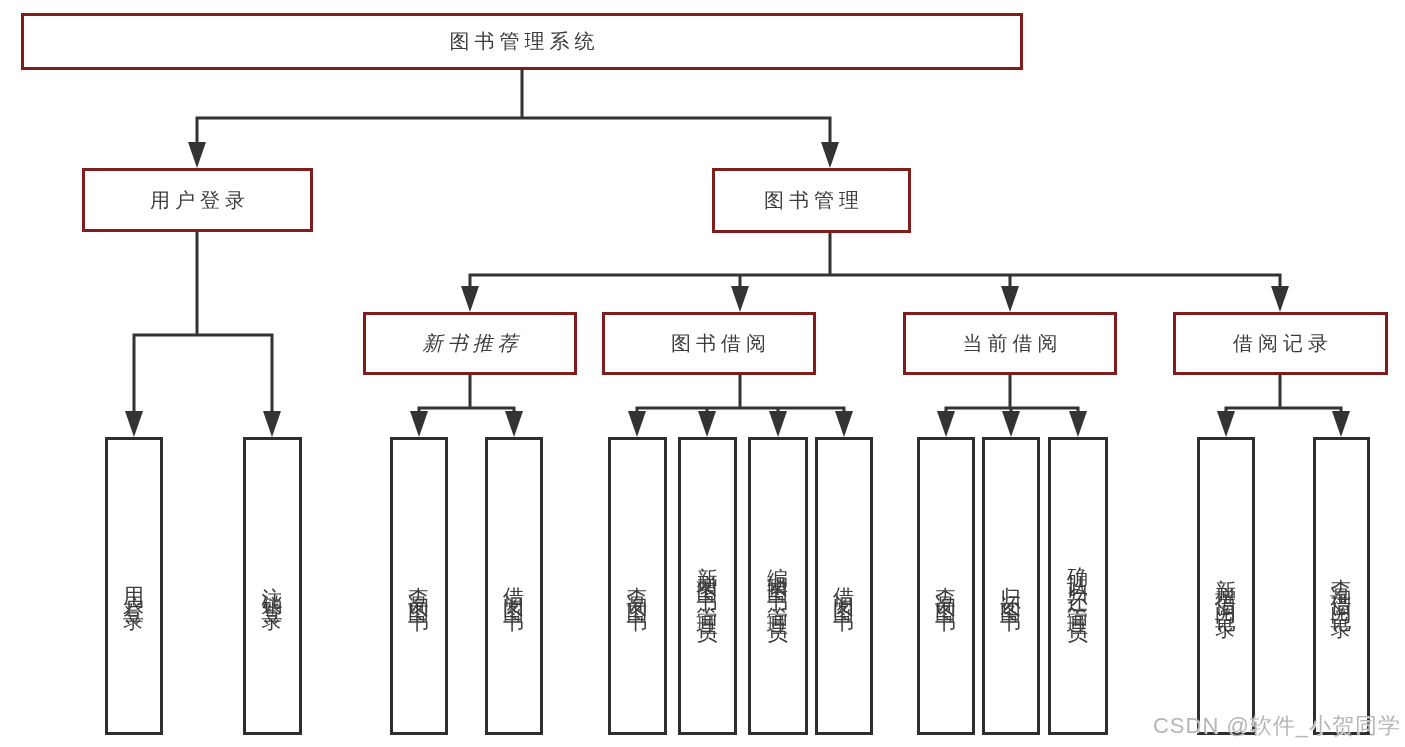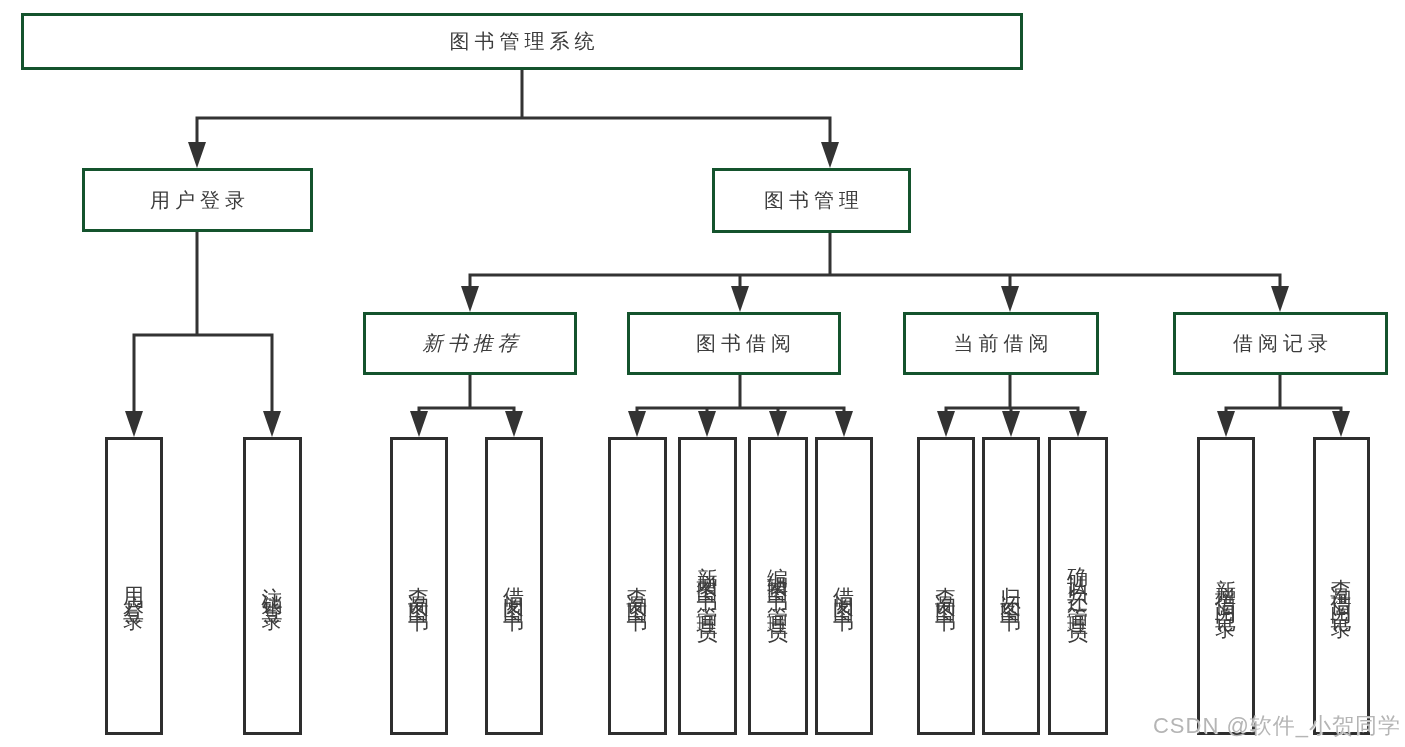--- a/index.html
+++ b/index.html
@@ -16,21 +16,21 @@
   #connectors {
     position: absolute;
     left: 0; top: 0;
     width: 1405px; height: 747px;
     z-index: 1;
   }
 
   .hbox {
     position: absolute;
     box-sizing: border-box;
-    border: 3px solid #14532d;
+    border: 3px solid #7f1d1d;
     background: #ffffff;
     display: flex;
     align-items: center;
     justify-content: center;
     font-size: 20px;
     letter-spacing: 5px;
     text-indent: 5px;
     color: #3c3c3c;
     z-index: 2;
     white-space: nowrap;
@@ -122,22 +122,22 @@
       <polygon points="1332,411 1350,411 1341,437"></polygon>
     </g>
   </svg>
 
   <div class="hbox" style="left:21px; top:13px; width:1002px; height:57px;">图书管理系统</div>
 
   <div class="hbox" style="left:82px; top:168px; width:231px; height:64px;">用户登录</div>
   <div class="hbox" style="left:712px; top:168px; width:199px; height:65px;">图书管理</div>
 
   <div class="hbox" style="left:363px; top:312px; width:214px; height:63px;font-style:italic;">新书推荐</div>
-  <div class="hbox" style="left:627px; top:312px; width:214px; height:63px;padding-left:19px;">图书借阅</div>
-  <div class="hbox" style="left:903px; top:312px; width:196px; height:63px;">当前借阅</div>
+  <div class="hbox" style="left:602px; top:312px; width:214px; height:63px;padding-left:19px;">图书借阅</div>
+  <div class="hbox" style="left:903px; top:312px; width:214px; height:63px;">当前借阅</div>
   <div class="hbox" style="left:1173px; top:312px; width:215px; height:63px;">借阅记录</div>
 
   <div class="vbox" style="left:105px;">
     <span class="vtext">用户登录</span>
   </div>
   <div class="vbox" style="left:243px; width:59px;">
     <span class="vtext">注销登录</span>
   </div>
 
   <div class="vbox" style="left:390px;">

